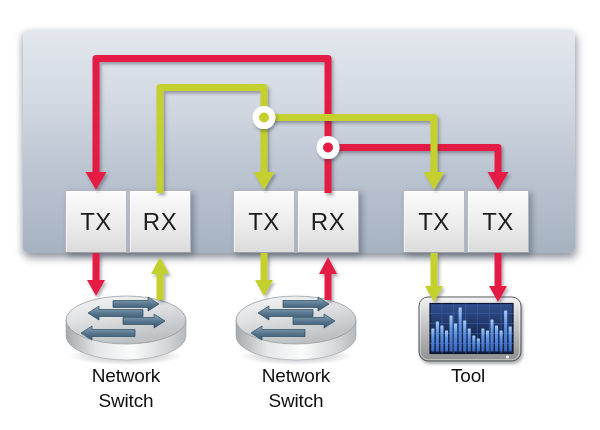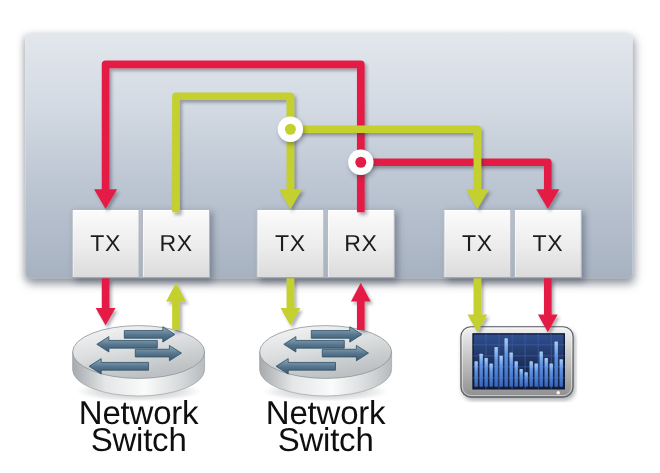--- a/index.html
+++ b/index.html
@@ -8,24 +8,24 @@
   .panel{position:absolute;left:23px;top:30px;width:552px;height:223px;border-radius:5px;
          background:linear-gradient(180deg,#e3e7ed 0%,#d3dae3 30%,#bcc5d2 62%,#a7b2c1 100%);
          box-shadow:2px 5px 9px rgba(90,95,110,.55), -2px 2px 6px rgba(120,125,135,.35);}
   .pair{position:absolute;top:190px;height:63px;display:flex;gap:2px;
         box-shadow:3px 3px 6px rgba(25,35,55,.35);}
   .pair1{left:65px;} .pair2{left:233px;} .pair3{left:403px;}
   .port{width:62px;height:63px;box-sizing:border-box;display:flex;align-items:center;justify-content:center;
         background:linear-gradient(180deg,#fbfbfb 0%,#ececec 55%,#dbdbdb 100%);
         border:1px solid #b4b8bc;border-bottom-color:#9aa0a7;border-radius:1px;
         box-shadow:inset 0 1px 0 rgba(255,255,255,.95), inset 1px 0 0 rgba(255,255,255,.55);
-        font-size:21px;color:#1c1c1c;letter-spacing:.5px;}
+        font-size:24px;color:#1c1c1c;letter-spacing:.5px;}
   .dev{position:absolute;z-index:3;}
   .dev-label{position:absolute;top:363px;width:180px;text-align:center;z-index:3;
-             font-size:30px;line-height:25px;color:#0f0f0f;letter-spacing:-.2px;}
+             font-size:19px;line-height:25px;color:#0f0f0f;letter-spacing:-.2px;}
   .lbl1{left:36px;} .lbl2{left:206px;} .lbl3{left:378px;}
   svg.lines{position:absolute;left:0;top:0;z-index:6;pointer-events:none;}
 </style>
 </head>
 <body>
 
 <div class="stage">
 
   <svg width="0" height="0" style="position:absolute" aria-hidden="true">
     <defs>
@@ -164,20 +164,21 @@
 
   <div class="dev-label lbl1">
     <div>Network</div>
     <div>Switch</div>
   </div>
   <div class="dev-label lbl2">
     <div>Network</div>
     <div>Switch</div>
   </div>
   <div class="dev-label lbl3">
+    <div>Tool</div>
   </div>
 
   <svg class="lines" width="600" height="430" viewBox="0 0 600 430">
 
     <g fill="none" stroke-width="7" stroke-linejoin="round" filter="url(#lineShadow)" stroke="#e41e45">
       <path d="M328,193 L328,58.5 L96,58.5 L96,173"></path>
       <path d="M328,147.5 L498,147.5 L498,173"></path>
       <path d="M96,253 L96,281"></path>
       <path d="M328,300 L328,273"></path>
       <path d="M498,253 L498,287"></path>

